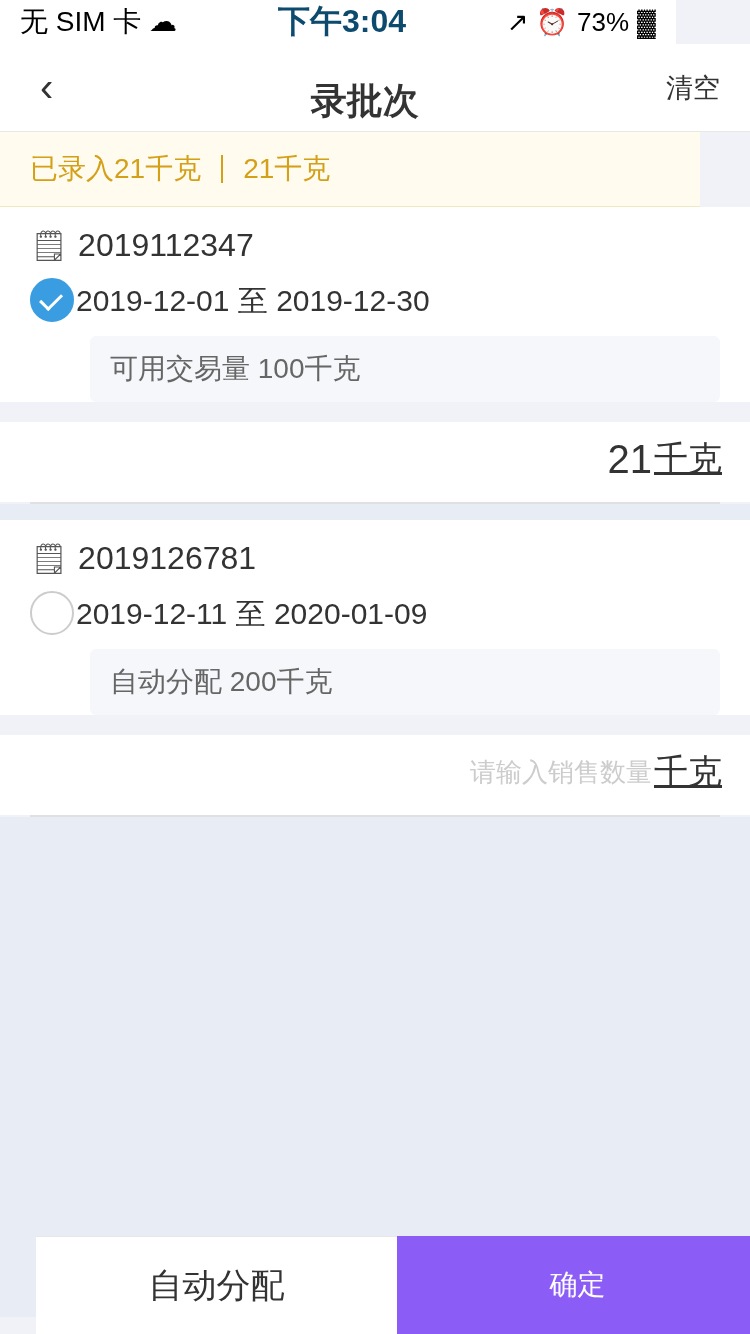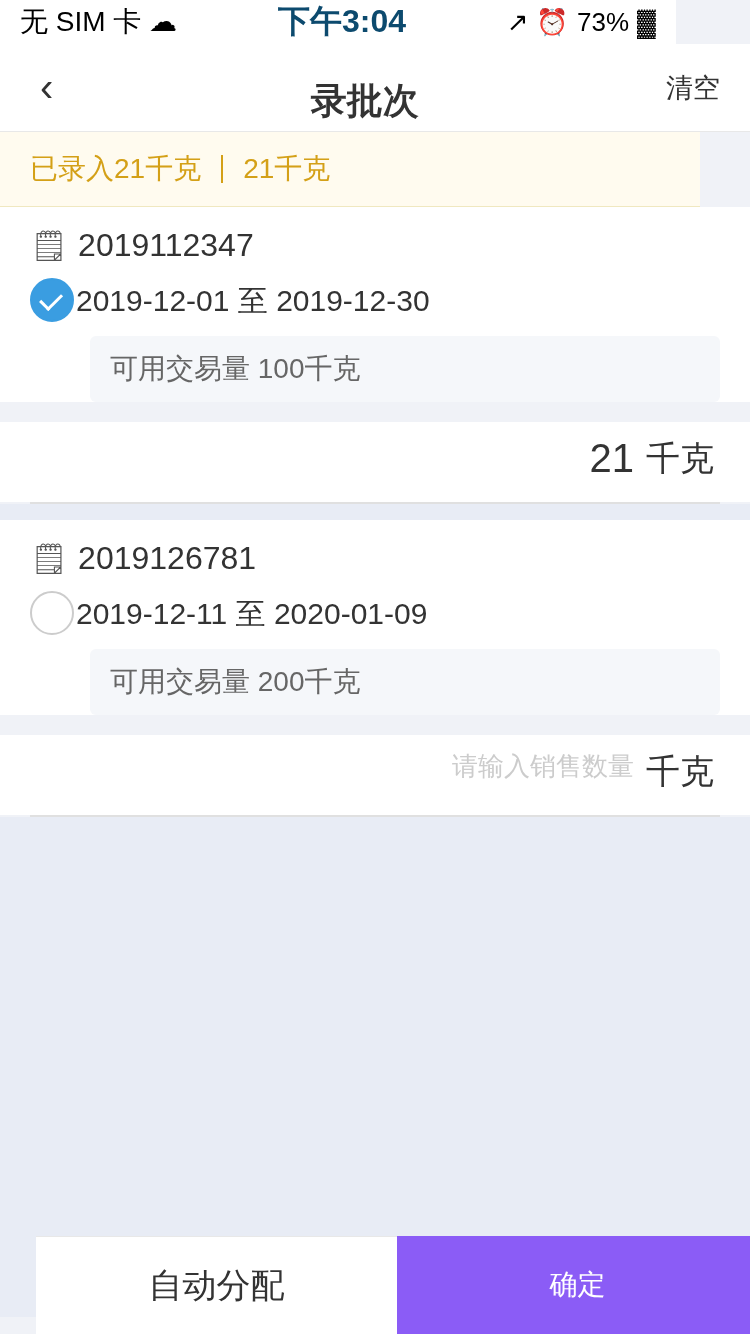--- a/index.html
+++ b/index.html
@@ -156,33 +156,35 @@
     }
     .batch-quantity-text {
       font-size: 28px;
       color: #666;
       margin-top: 36px;
     }
 
     
     .input-row {
       display: flex;
+      align-items: center;
       justify-content: flex-end;
-      padding: 14px 36px 20px 30px;
-      background: #fff;
-      gap: 12px;
+      padding: 14px 28px 20px 30px;
+      background: #fff;
+      gap: 2px;
     }
     .quantity-value {
       font-size: 40px;
       color: #333;
       font-weight: 500;
     }
     .quantity-unit {
       font-size: 34px;
       color: #333;
+      text-decoration: underline;
     }
     .quantity-input-placeholder {
       font-size: 26px;
       color: #ccc;
     }
 
     
     .divider-line {
       height: 2px;
       background: #e0e0e0;
@@ -286,21 +288,21 @@
   <div class="batch-item">
     <div class="batch-header">
       <span class="batch-icon">🗒</span>
       <span class="batch-id">2019126781</span>
     </div>
     <div class="batch-date-row">
       <div class="radio-circle"></div>
       <span class="batch-date">2019-12-11 至 2020-01-09</span>
     </div>
     <div class="batch-quantity-box">
-      <span class="batch-quantity-text">可用交易量 200千克</span>
+      <span class="batch-quantity-text">自动分配 200千克</span>
     </div>
   </div>
 
   <div class="input-row">
     <span class="quantity-input-placeholder">请输入销售数量</span>
     <span class="quantity-unit">千克</span>
   </div>
   <div class="divider-line"></div>
 
   <div class="section-sep" style="height: 500px;"></div>

